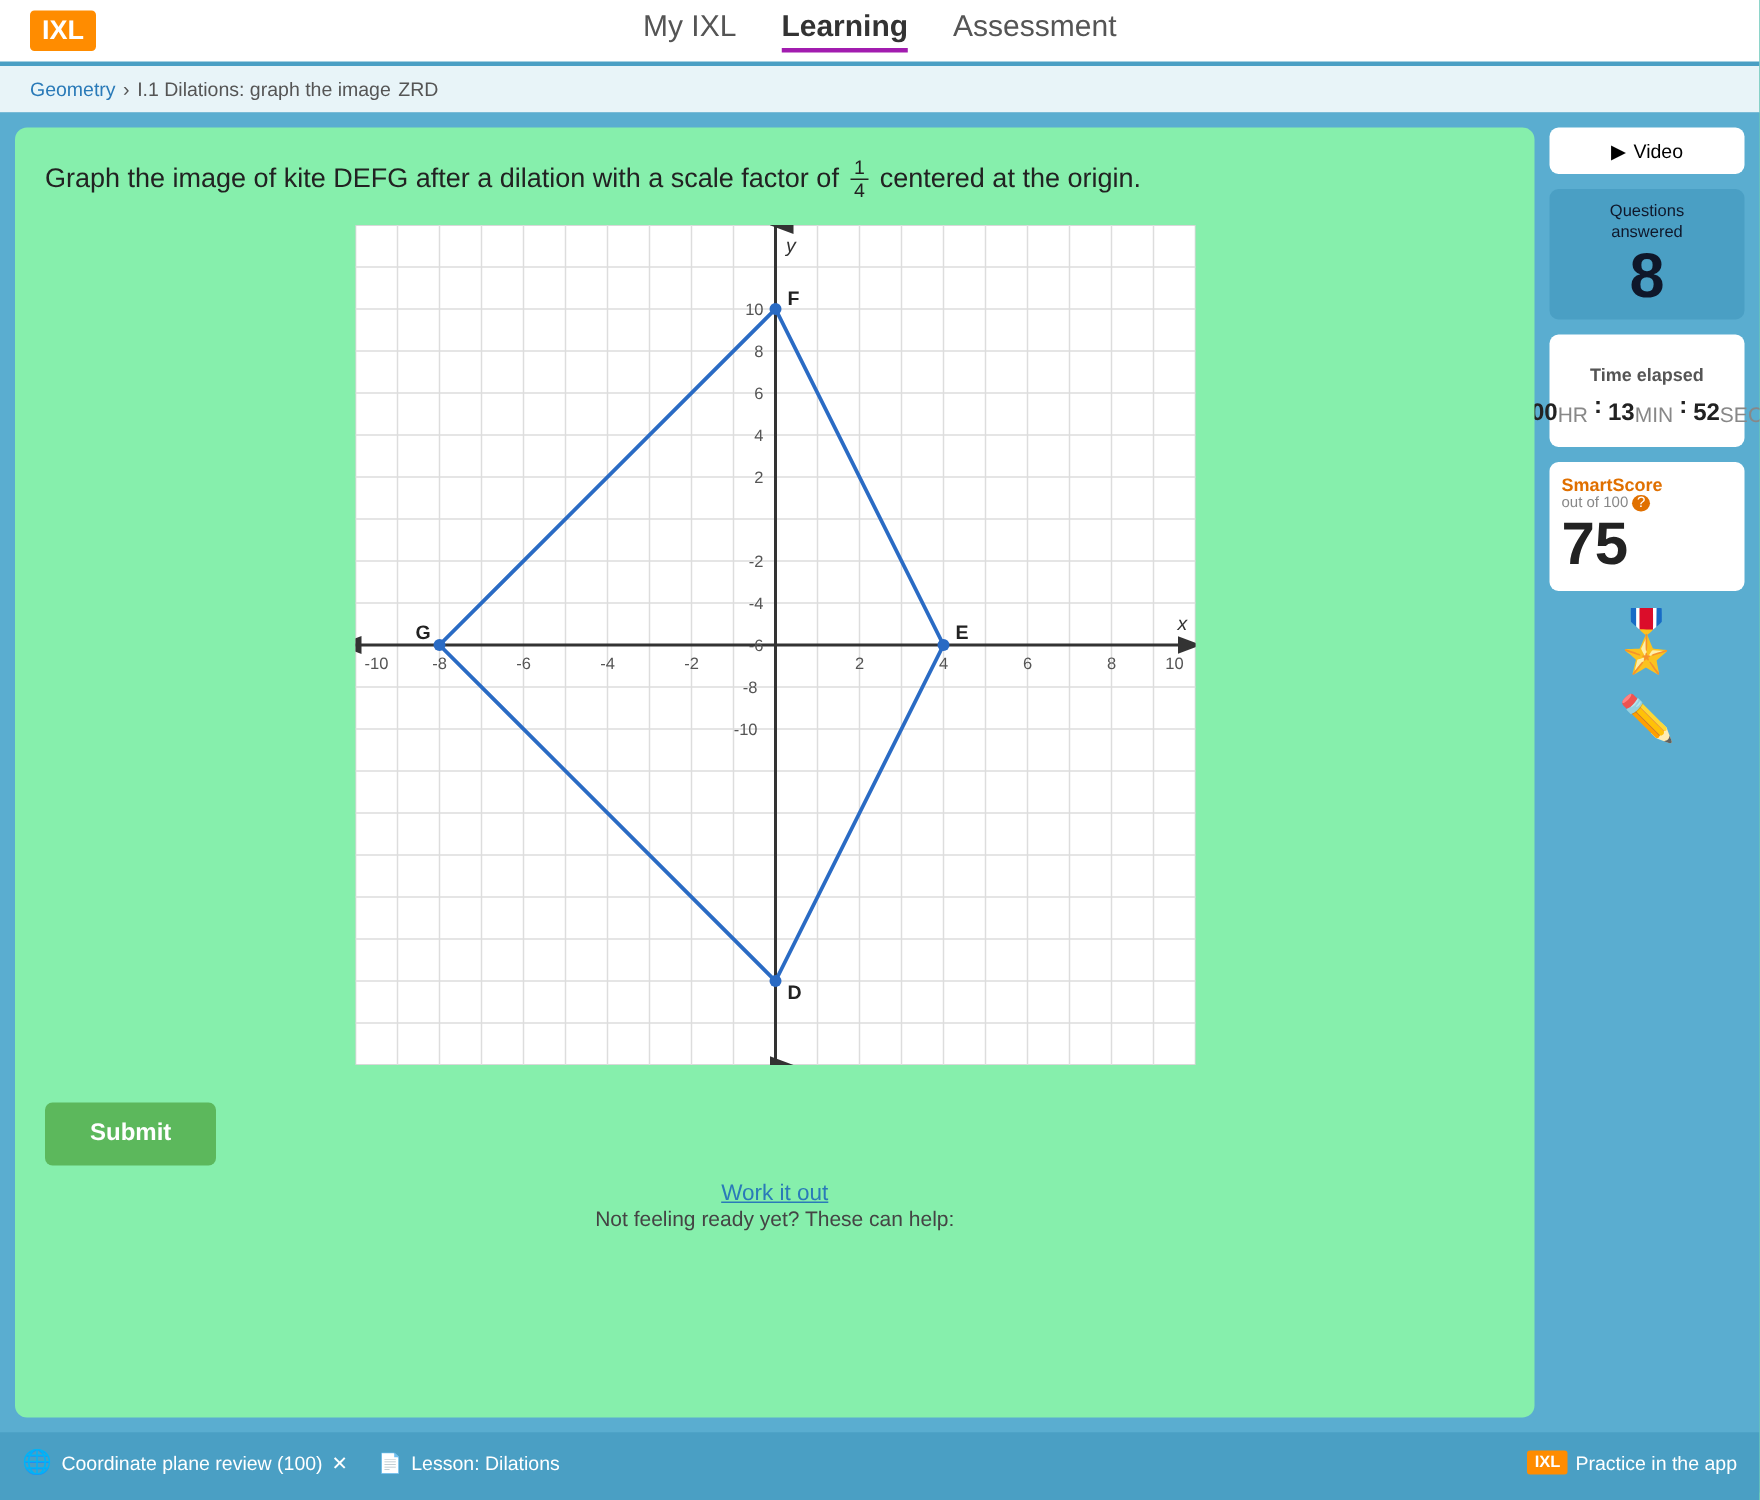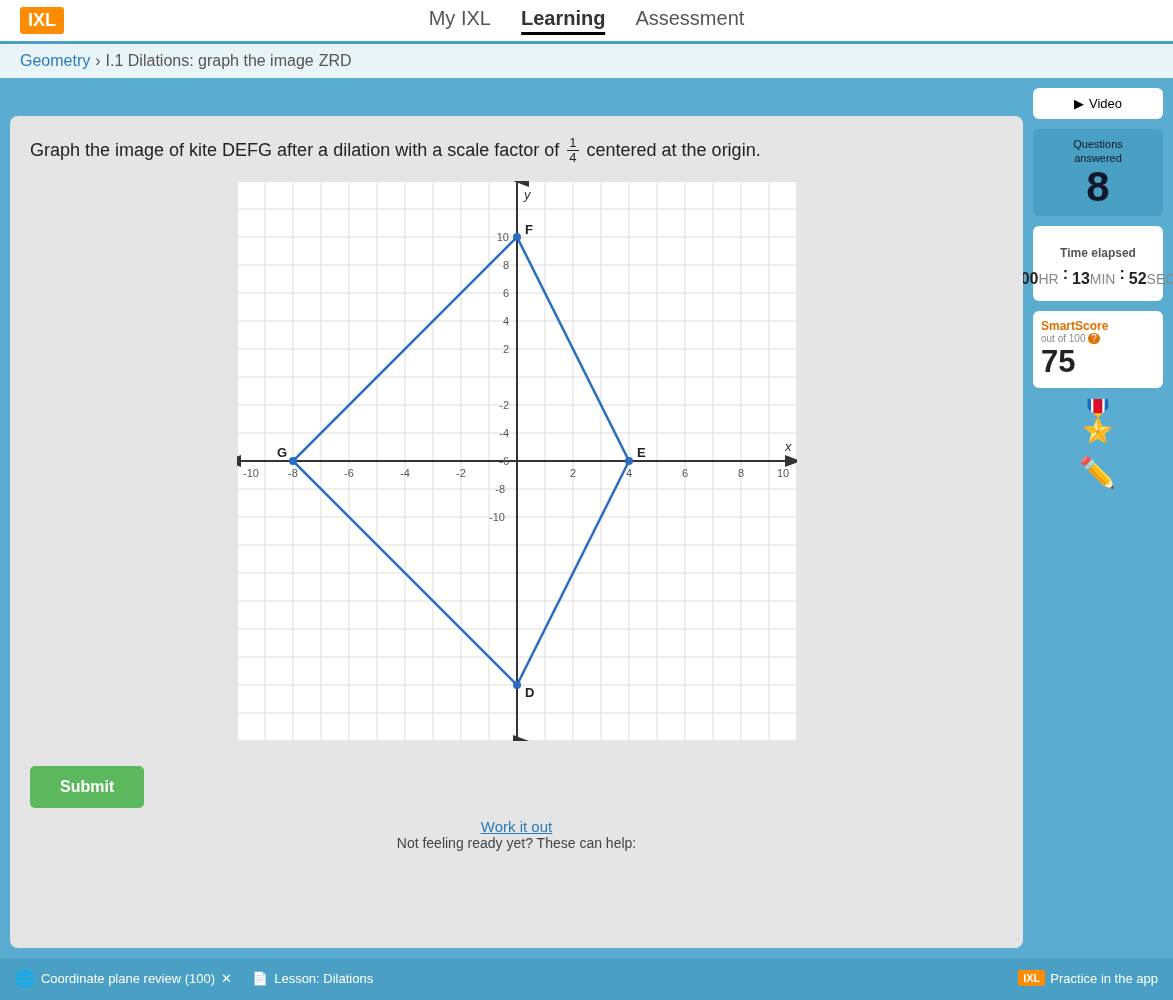--- a/index.html
+++ b/index.html
@@ -41,54 +41,53 @@
     }
     .nav-link {
       color: #555;
       font-size: 20px;
       text-decoration: none;
       cursor: pointer;
     }
     .nav-link.active {
       color: #333;
       font-weight: bold;
-      border-bottom: 3px solid #000000;
+      border-bottom: 3px solid #a21caf;
       padding-bottom: 2px;
     }
 
     
     .breadcrumb-bar {
       background: #e8f4f8;
       padding: 8px 20px;
-      font-size: 16px;
+      font-size: 13px;
       color: #555;
       display: flex;
       align-items: center;
       gap: 5px;
     }
     .breadcrumb-bar a { color: #2a7ab8; text-decoration: none; }
 
     
     .main-content {
       display: flex;
       height: calc(1000px - 44px - 36px - 40px);
       background: #5aadd0;
       padding: 10px;
       gap: 10px;
     }
 
     
     .question-panel {
-      background: #e5e5e5;
+      background: #86efac;
       border-radius: 8px;
       flex: 1;
       padding: 20px;
       overflow: auto;
       position: relative;
-      margin-top: 28px;
     }
 
     .question-text {
       font-size: 18px;
       color: #222;
       margin-bottom: 15px;
       line-height: 1.5;
     }
 
     
@@ -177,21 +176,21 @@
     .smartscore-box .ss-title {
       font-size: 12px;
       font-weight: bold;
       color: #e07000;
     }
     .smartscore-box .ss-subtitle {
       font-size: 10px;
       color: #888;
     }
     .smartscore-box .ss-number {
-      font-size: 31px;
+      font-size: 40px;
       font-weight: bold;
       color: #222;
     }
 
     .ribbon-icon {
       text-align: center;
       font-size: 40px;
     }
 
     .pencil-icon {

